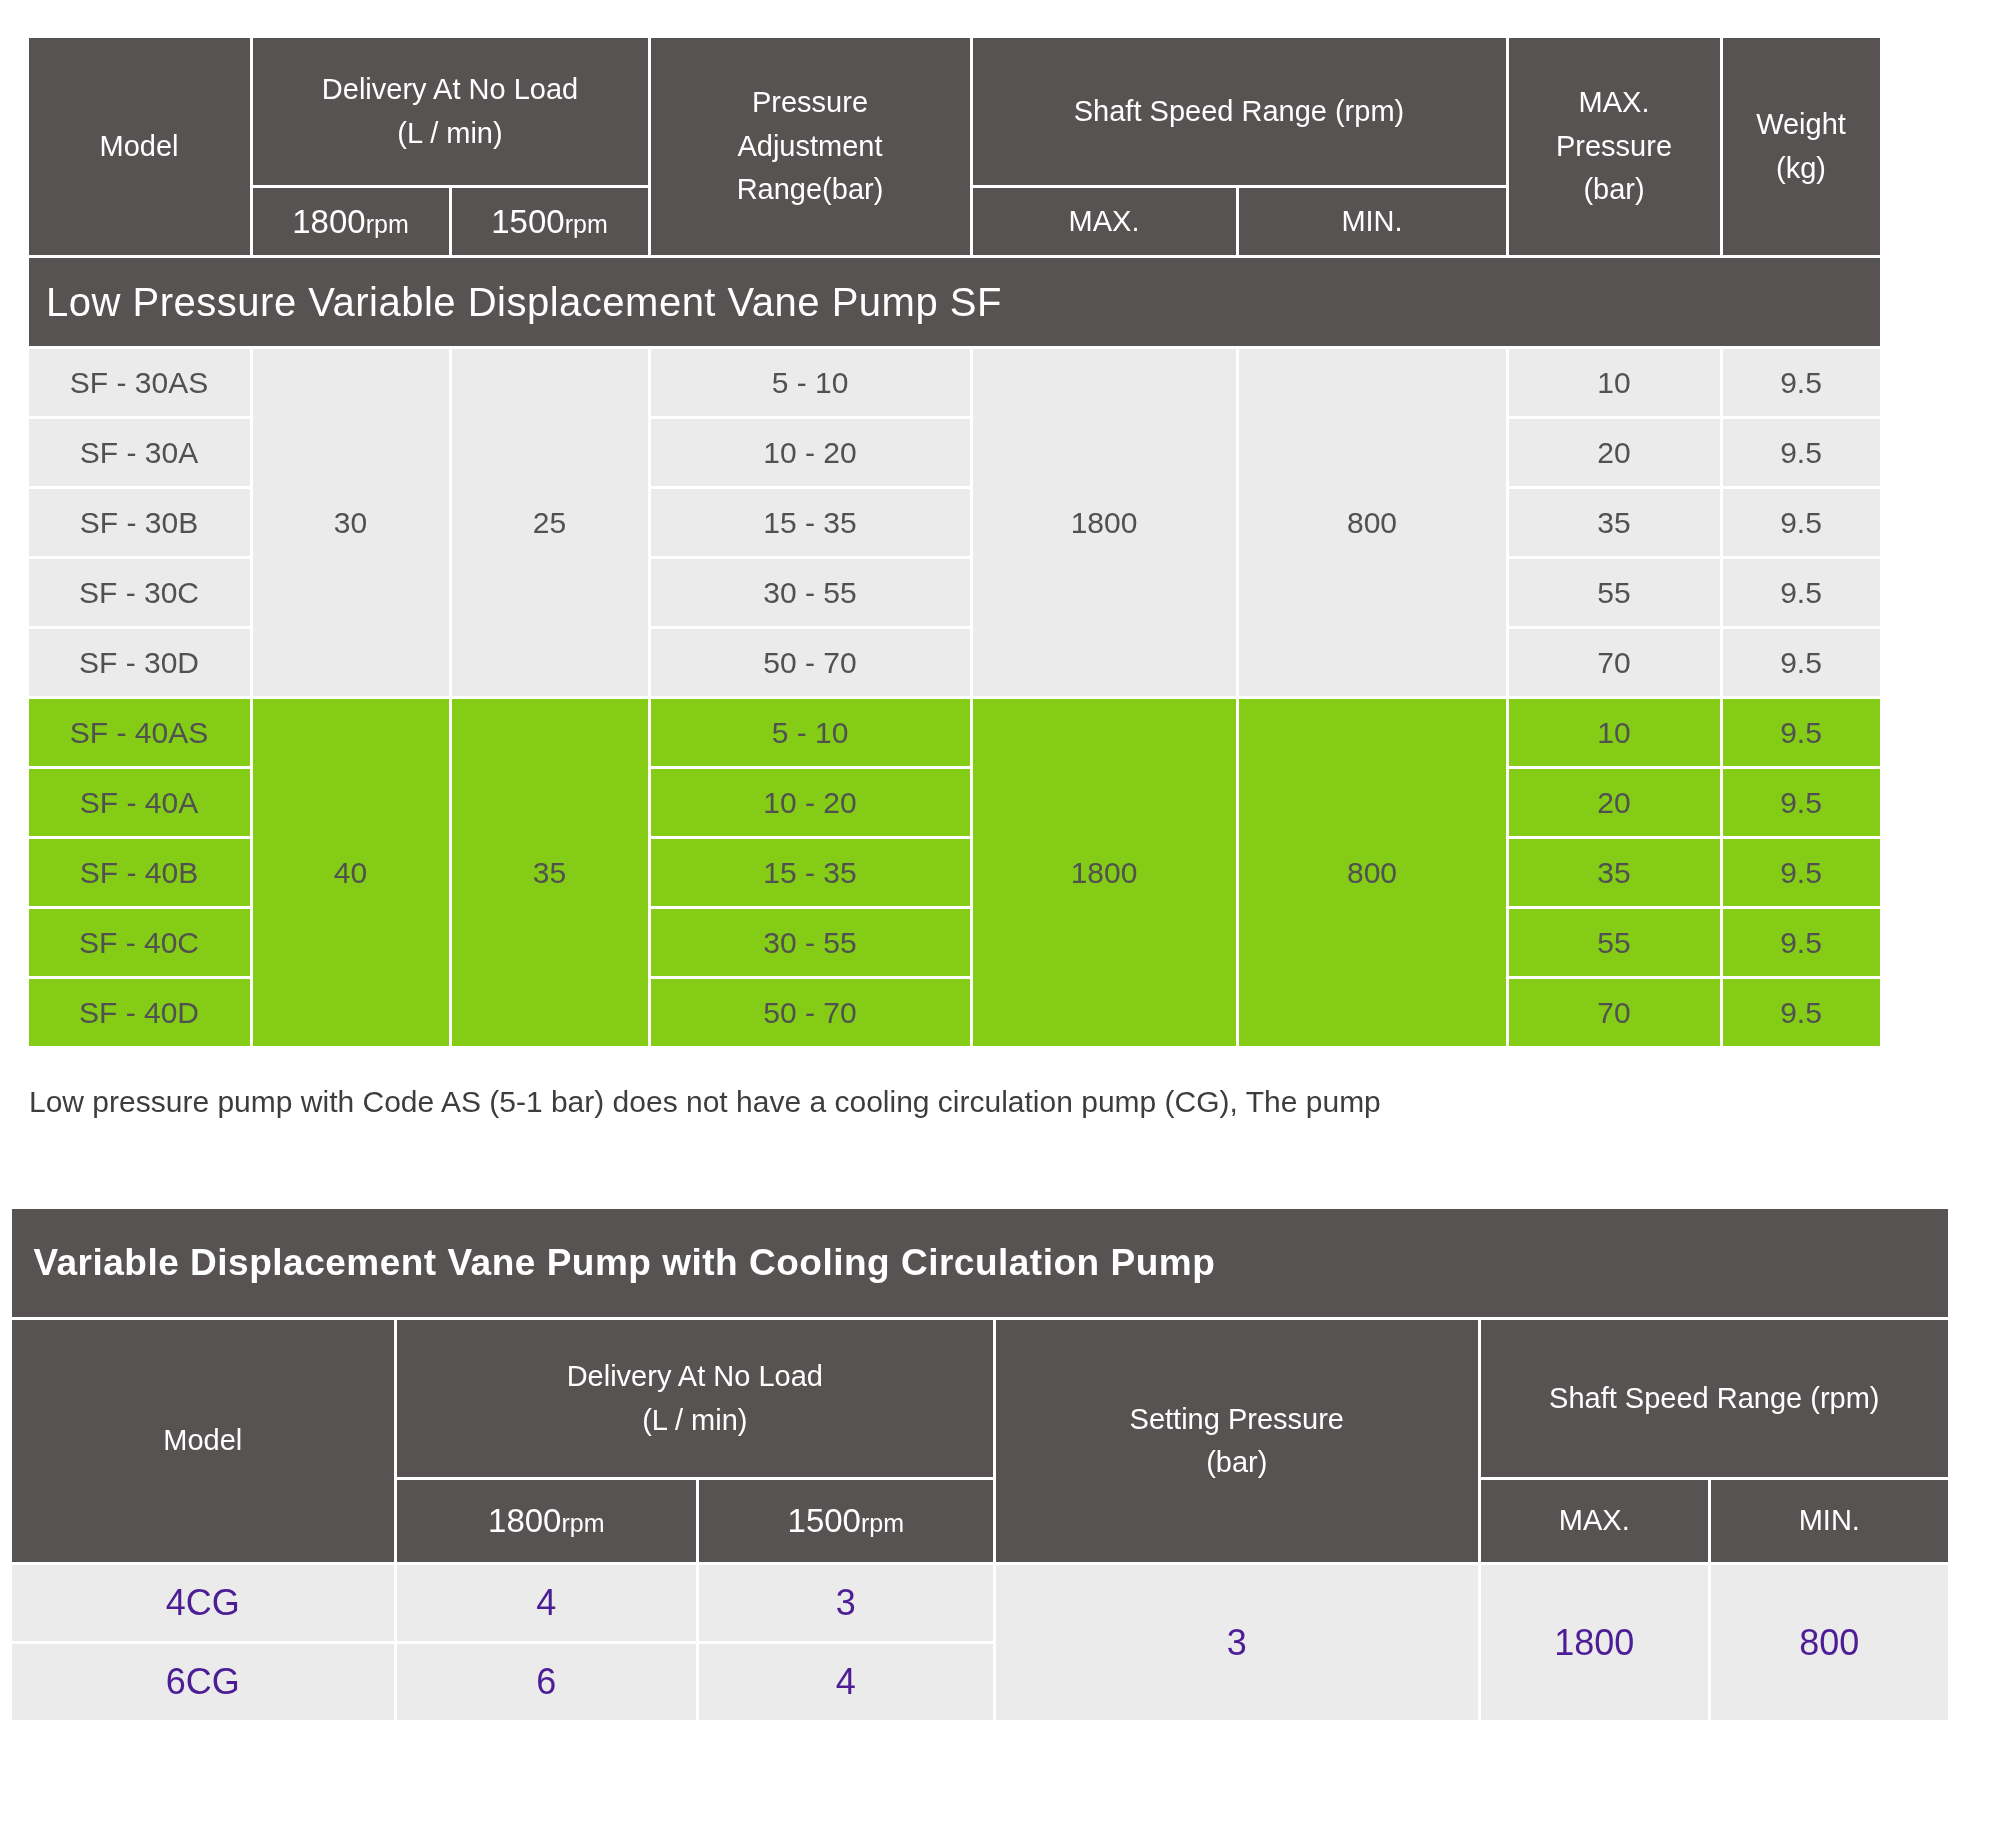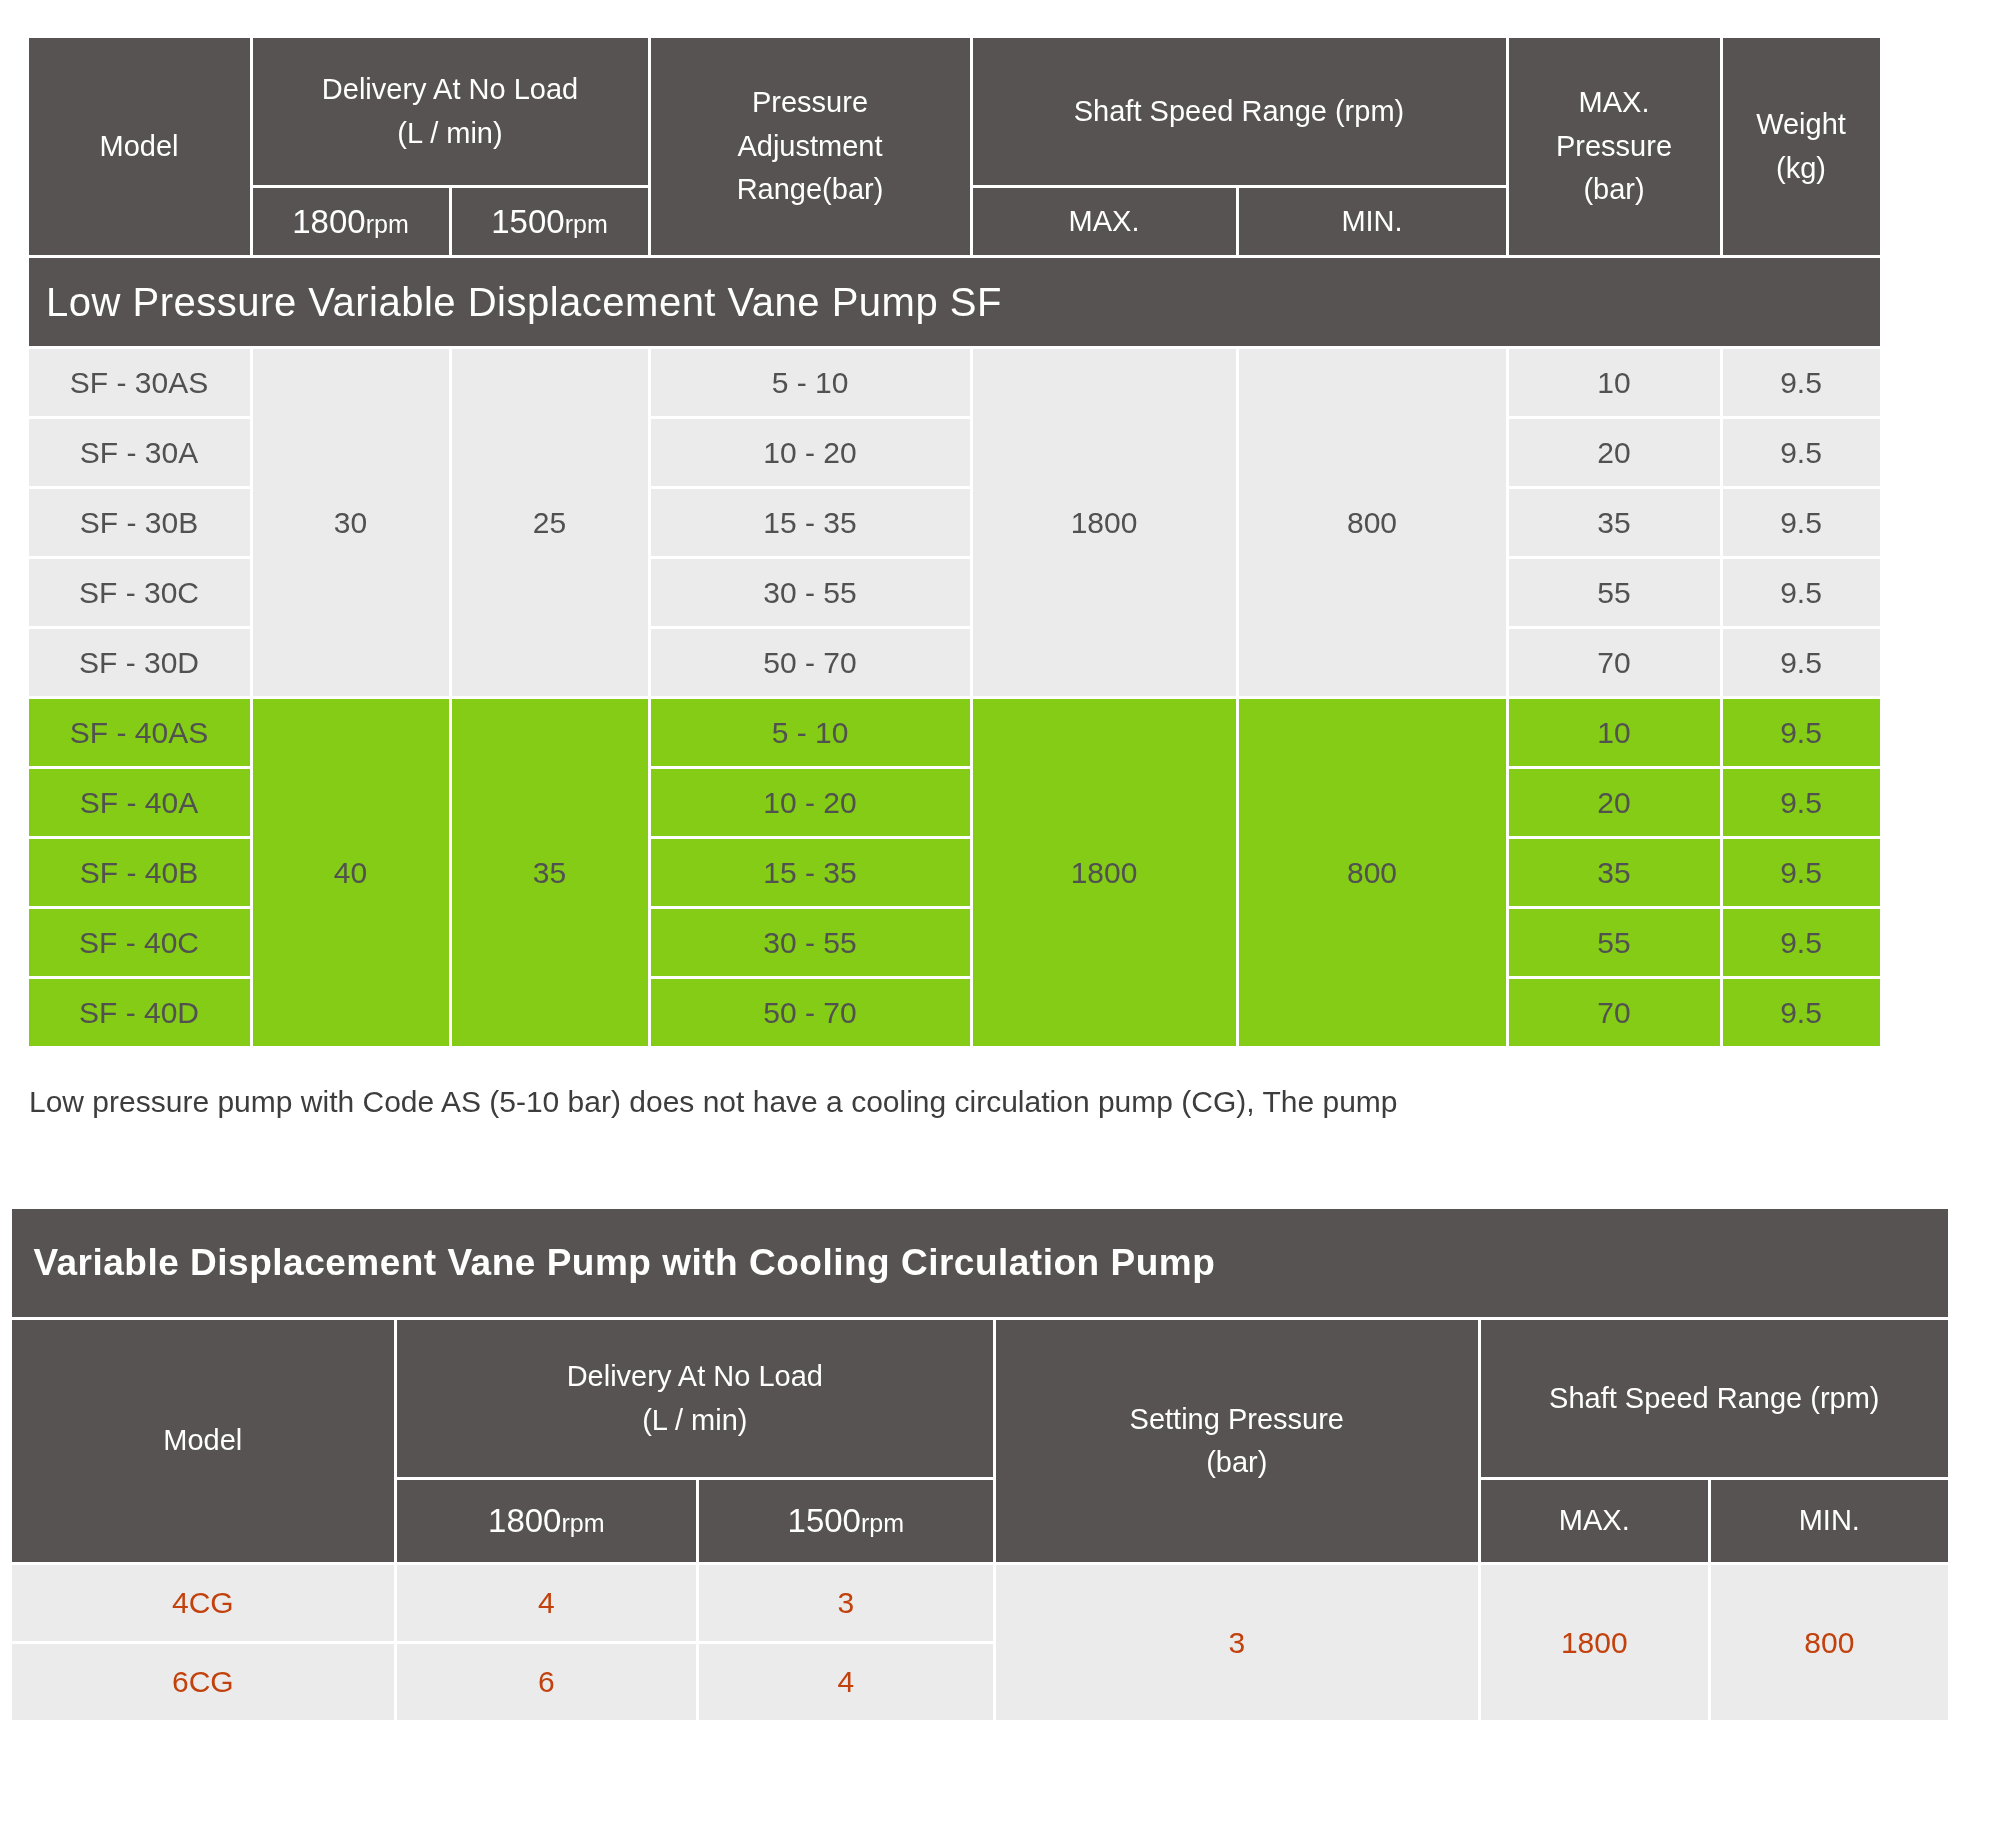--- a/index.html
+++ b/index.html
@@ -32,21 +32,21 @@
 
   
   .t2{margin:80px 0 0 8.8px;}
   .t2 td.hd{background:#575352;color:#ffffff;font-size:29px;line-height:1.5;}
   .t2 tr.band td{
     background:#575352;color:#ffffff;height:108px;
     text-align:left;padding-left:21.6px;font-size:37px;font-weight:bold;letter-spacing:0.5px;
   }
   .t2 tr.h1 td{height:157px;}
   .t2 tr.h2 td{height:82px;}
-  .t2 tr.data td{height:76px;font-size:30px;color:#c2410c;background:#ebebeb;}
+  .t2 tr.data td{height:76px;font-size:36px;color:#4c1d95;background:#ebebeb;}
 
   
   .lines{margin:0 auto;}
   .w200{max-width:201px;}
   .w160{max-width:157px;}
   .w120{max-width:118px;}
   .rpm .v{font-size:33px;}
   .rpm .u{font-size:25px;}
 </style>
 </head>
@@ -157,21 +157,21 @@
   <tr class="data g2">
     <td>SF - 40D</td>
     <td>50 - 70</td>
     <td>70</td>
     <td>9.5</td>
   </tr>
 </tbody>
   </table>
 
 <div class="note">
-  <div>Low pressure pump with Code AS (5-10 bar) does not have a cooling circulation pump (CG), The pump</div>
+  <div>Low pressure pump with Code AS (5-1 bar) does not have a cooling circulation pump (CG), The pump</div>
 </div>
 
 <table class="t2">
   <colgroup>
     <col style="width:382px">
       <col style="width:299px">
       <col style="width:294px">
     <col style="width:482px">
       <col style="width:227px">
       <col style="width:237px">

